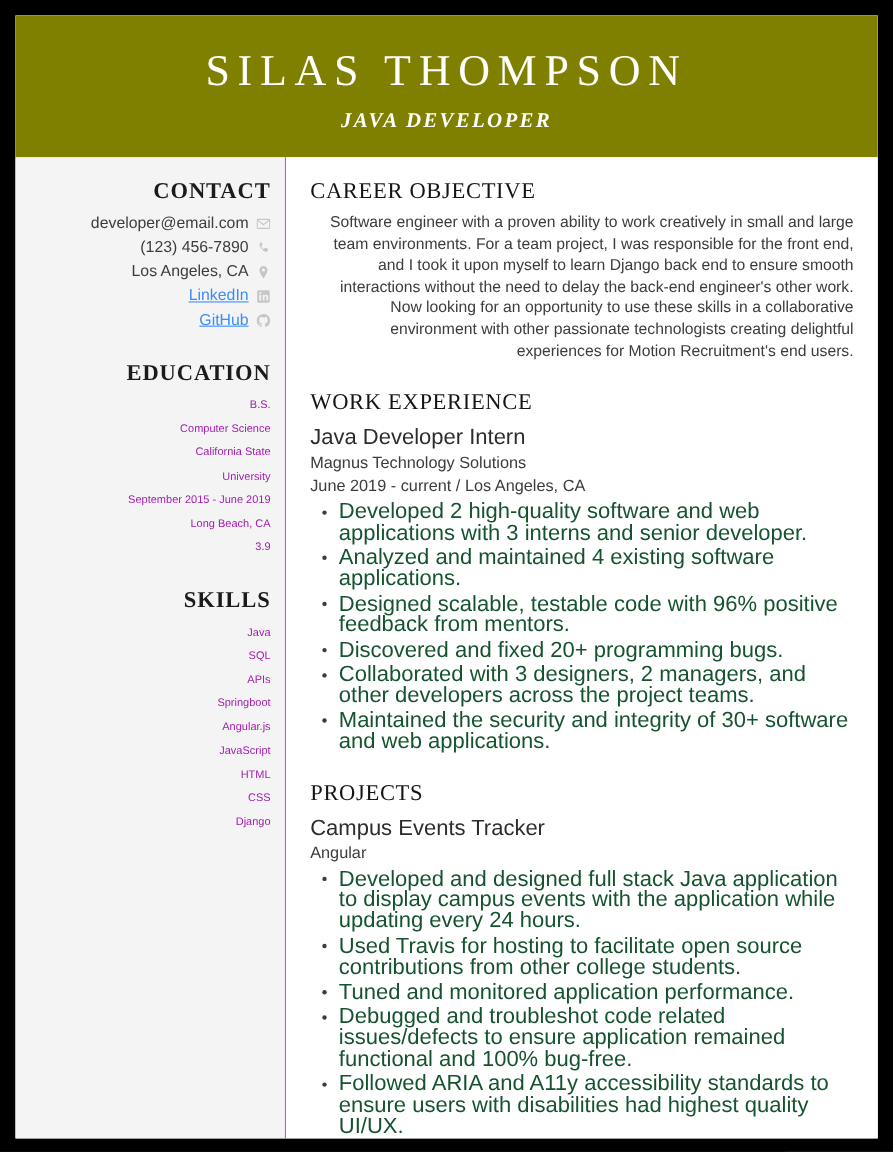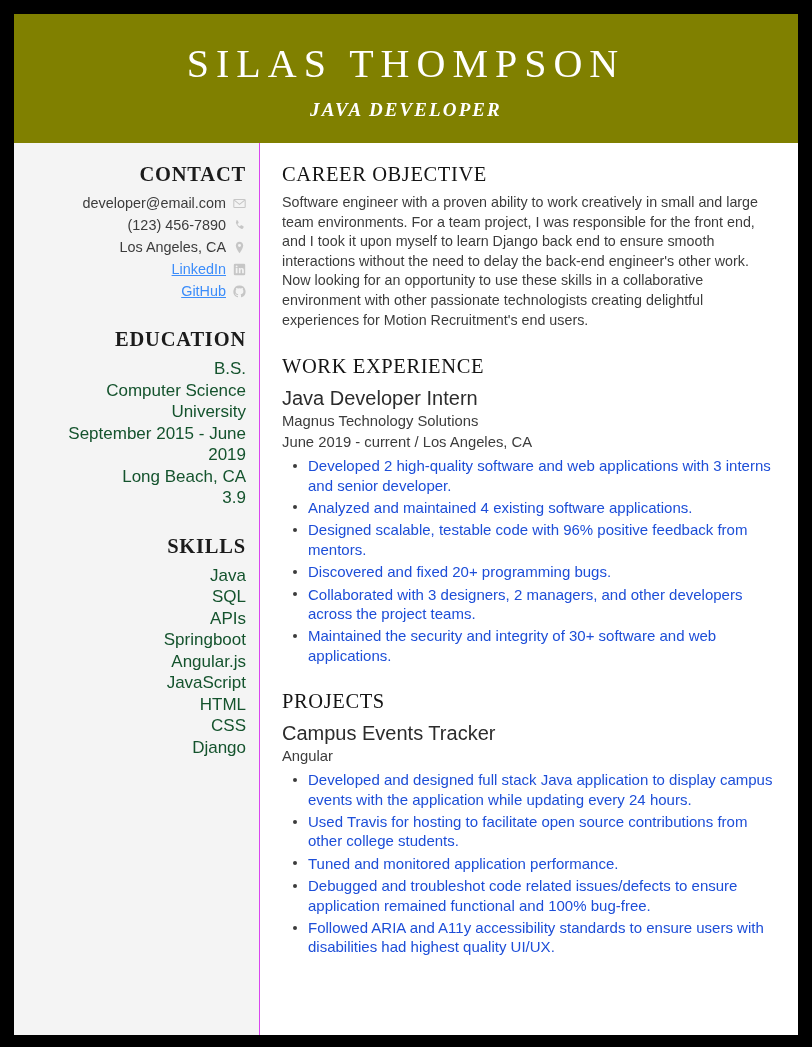--- a/index.html
+++ b/index.html
@@ -112,40 +112,41 @@
     height: 13px;
     flex: 0 0 13px;
     display: inline-flex;
     align-items: center;
     justify-content: center;
     color: #c6c6c6;
   }
   .contact-icon svg { width: 13px; height: 13px; display: block; }
 
   .side-list-item {
-    font-size: 17px;
-    color: #14532d;
+    font-size: 10px;
+    color: #a21caf;
     line-height: 21.5px;
   }
 
   
   .main-heading {
     font-family: "Liberation Serif", serif;
     font-size: 20.5px;
     font-weight: 400;
     color: #141414;
     letter-spacing: 0.6px;
     margin-bottom: 7px;
   }
   .main-section + .main-section { margin-top: 25px; }
 
   .objective-text {
     font-size: 14.3px;
     line-height: 19.6px;
     color: #3c3c3c;
+    text-align: right;
   }
 
   .entry-title {
     font-size: 20px;
     font-weight: 400;
     color: #2c2c2c;
     line-height: 26px;
     margin-top: 1px;
   }
   .entry-org {
@@ -161,23 +162,23 @@
   }
 
   ul.bullets {
     list-style: none;
     margin: 0;
     padding: 0;
   }
   ul.bullets li {
     position: relative;
     padding-left: 26px;
-    font-size: 15px;
+    font-size: 20px;
     line-height: 19.4px;
-    color: #1d4ed8;
+    color: #14532d;
     margin-bottom: 3px;
   }
   ul.bullets li:before {
     content: "";
     position: absolute;
     left: 11px;
     top: 7.5px;
     width: 4px;
     height: 4px;
     border-radius: 50%;
@@ -250,20 +251,21 @@
                 <path d="M8 .5a7.5 7.5 0 0 0-2.37 14.62c.37.07.5-.16.5-.36v-1.3c-2.09.46-2.53-1-2.53-1-.34-.87-.84-1.1-.84-1.1-.68-.47.05-.46.05-.46.76.05 1.16.78 1.16.78.67 1.15 1.76.82 2.19.63.07-.49.26-.82.48-1.01-1.67-.19-3.43-.84-3.43-3.72 0-.82.29-1.5.77-2.02-.08-.19-.34-.95.07-1.99 0 0 .63-.2 2.06.77a7.1 7.1 0 0 1 3.76 0c1.43-.97 2.06-.77 2.06-.77.41 1.04.15 1.8.08 1.99.48.52.77 1.2.77 2.02 0 2.89-1.76 3.53-3.44 3.71.27.23.51.69.51 1.39v2.06c0 .2.13.44.51.36A7.5 7.5 0 0 0 8 .5z"></path>
               </svg>
             </span>
           </div>
         </div>
 
         <div>
           <div class="side-heading spaced">EDUCATION</div>
           <div class="side-list-item">B.S.</div>
           <div class="side-list-item">Computer Science</div>
+          <div class="side-list-item">California State</div>
           <div class="side-list-item">University</div>
           <div class="side-list-item">September 2015 - June 2019</div>
           <div class="side-list-item">Long Beach, CA</div>
           <div class="side-list-item">3.9</div>
         </div>
 
         <div>
           <div class="side-heading spaced">SKILLS</div>
           <div class="side-list-item">Java</div>
           <div class="side-list-item">SQL</div>

